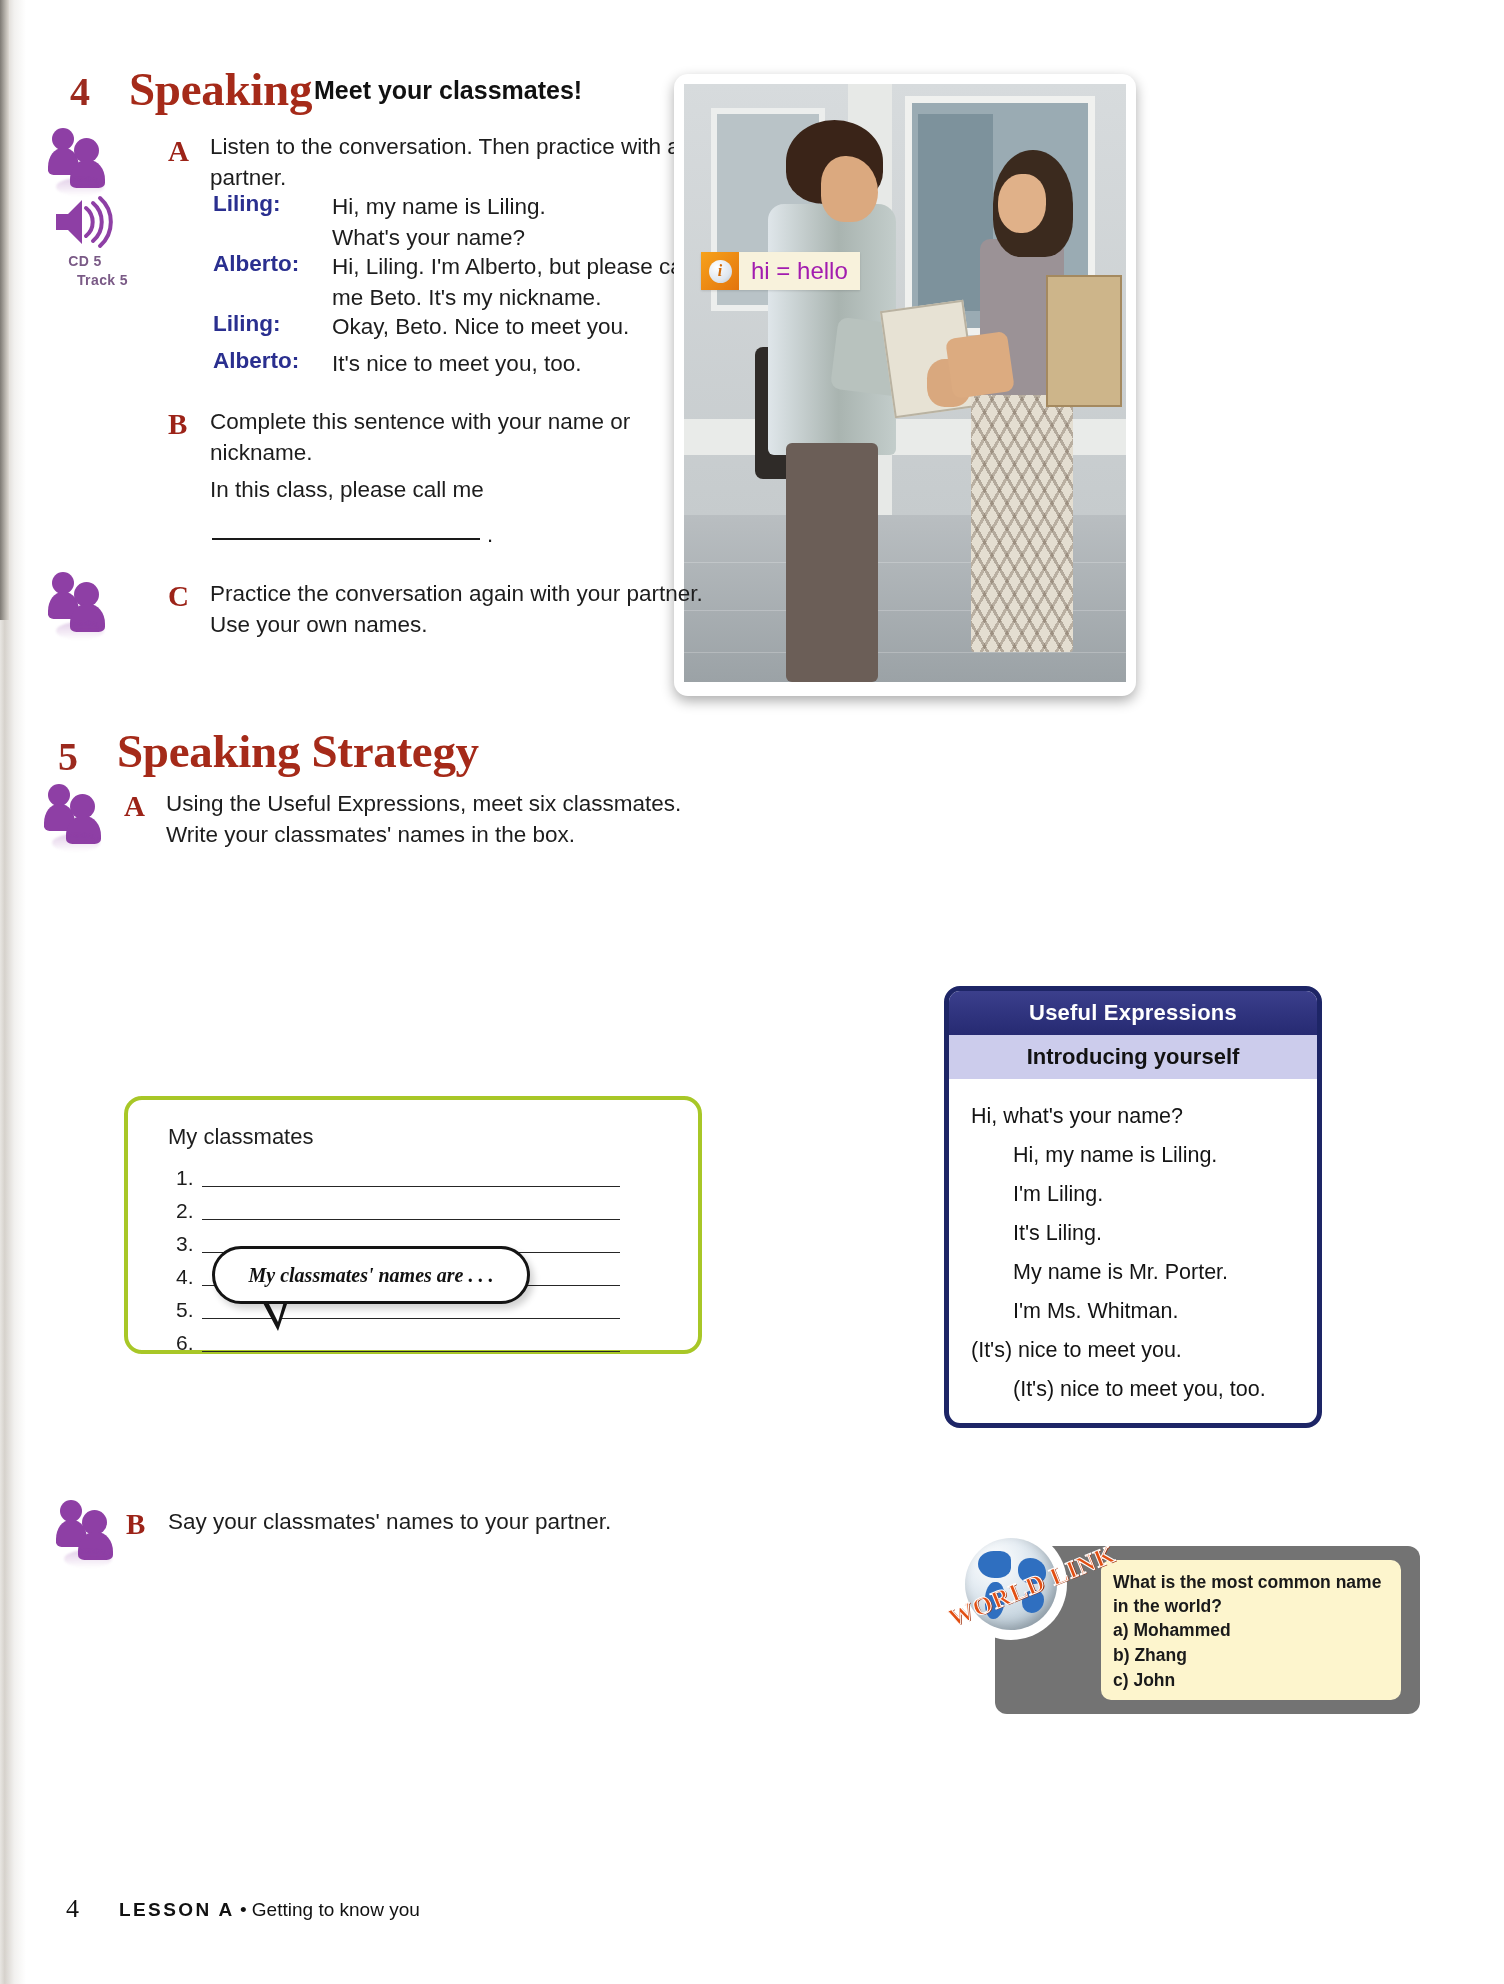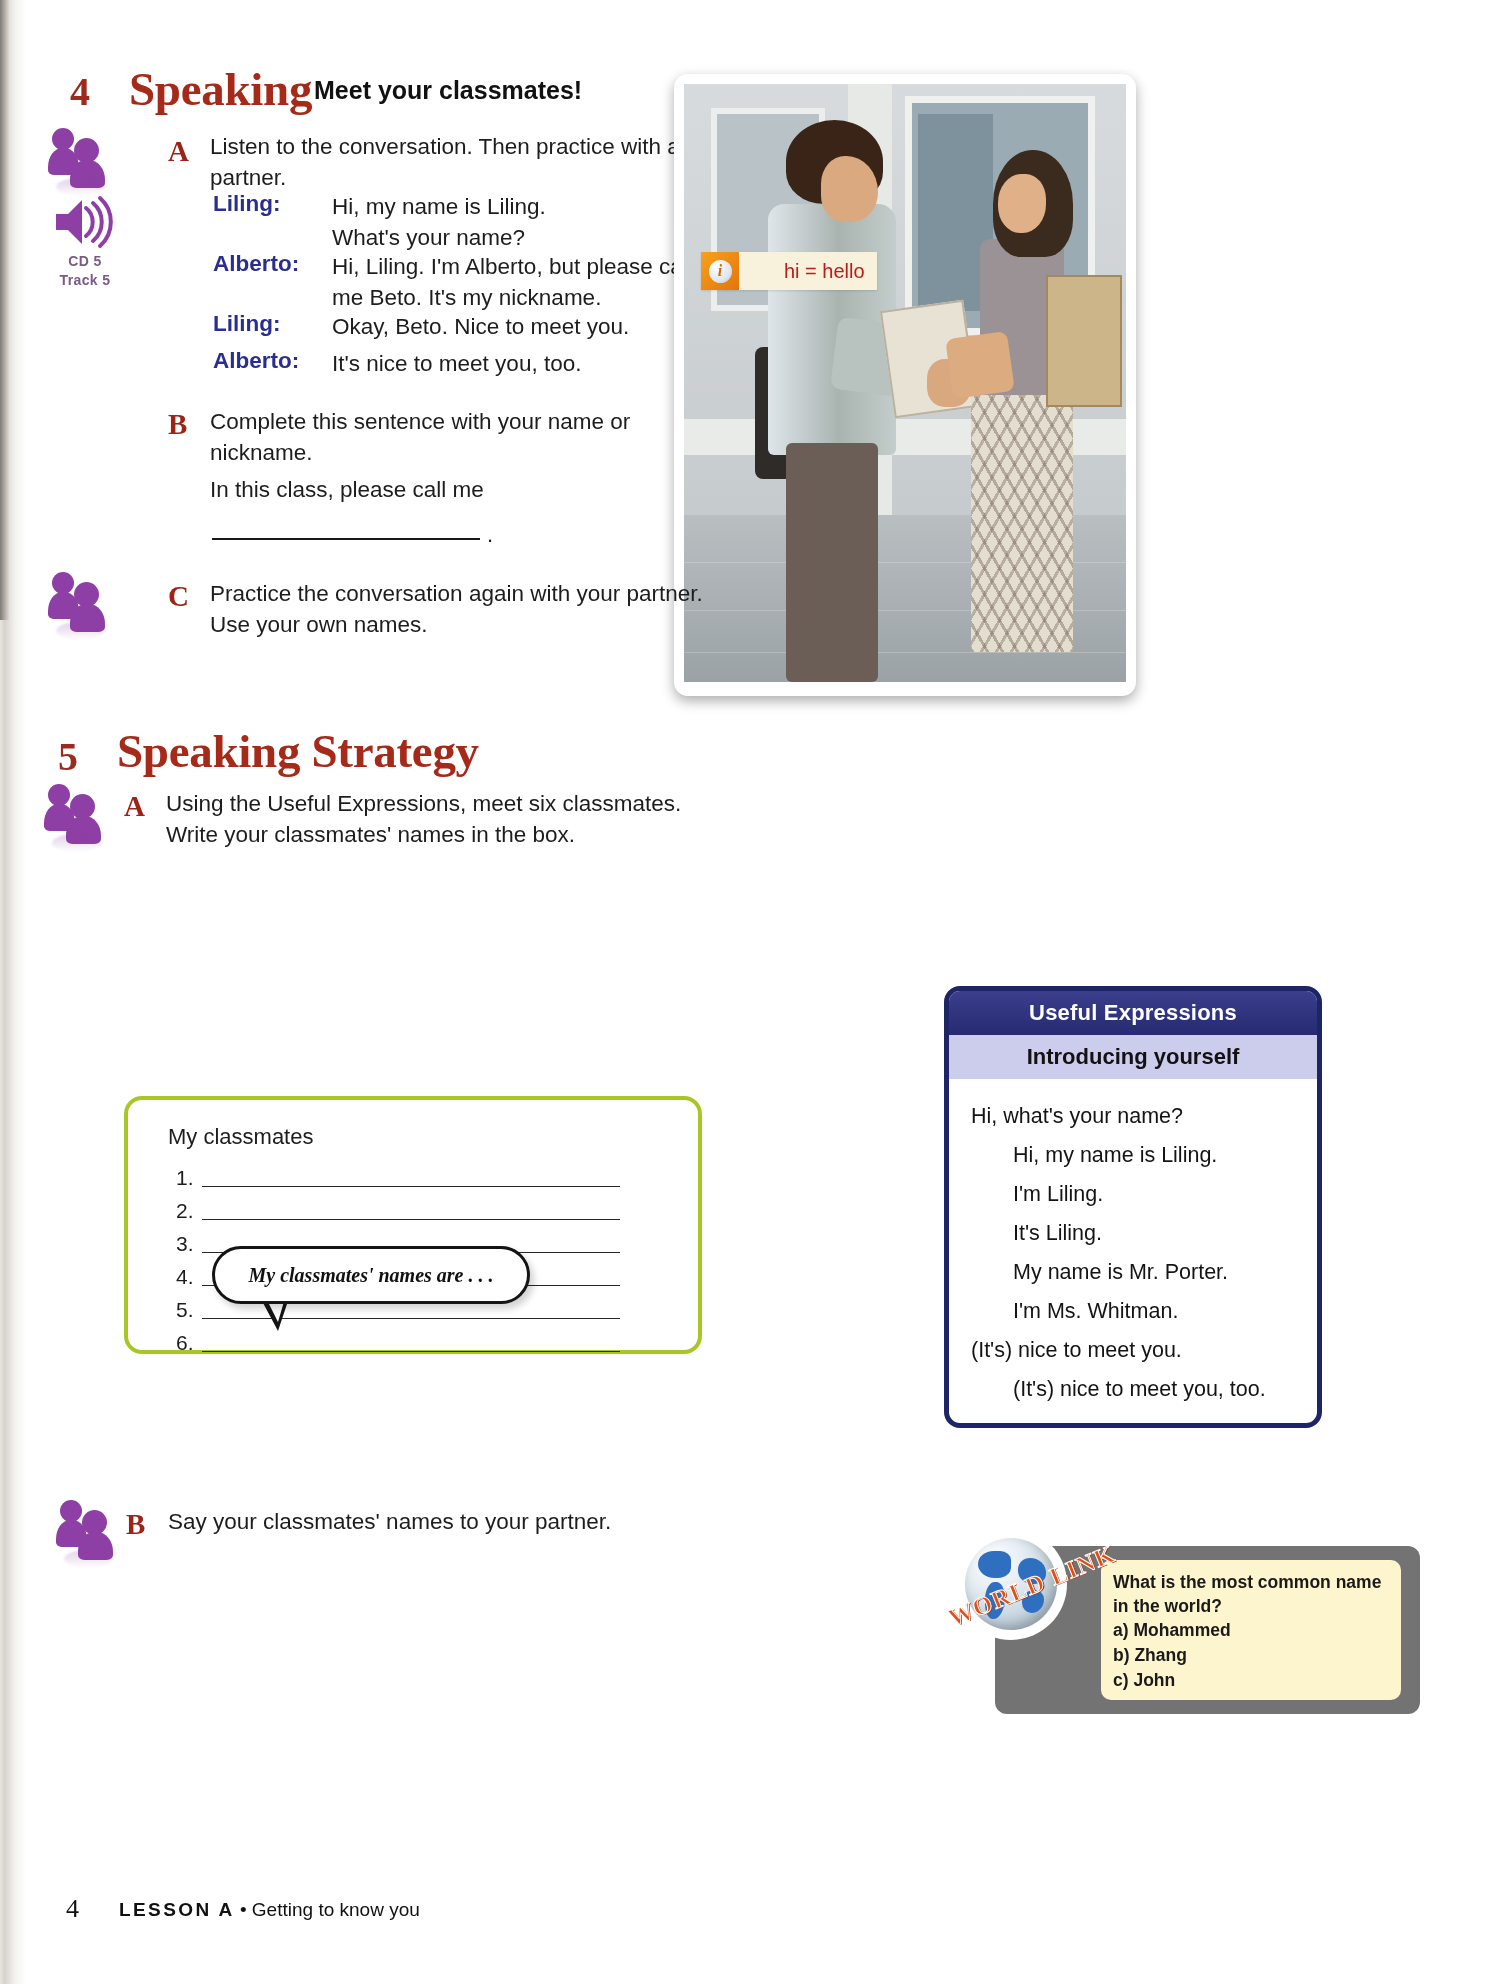--- a/index.html
+++ b/index.html
@@ -167,21 +167,21 @@
     margin-right:12px;
   }
   .callout .iicon .ball {
     width:23px; height:23px; border-radius:50%;
     background:radial-gradient(circle at 34% 30%,#ffffff,#dfe6ee 62%,#b7c3d0);
     display:flex; align-items:center; justify-content:center;
     font-family:"Liberation Serif", serif;
     font-style:italic; font-weight:bold;
     font-size:16px; color:#d06a08;
   }
-  .callout .ctext { font-size:20px; color:#b91c1c;margin-left:33px; }
+  .callout .ctext { font-size:24px; color:#a21caf; }
 
   
   .ruleline {
     position:absolute;
     border-bottom:2px solid #1a1a1a;
   }
   .period { position:absolute; font-size:22px; color:#1a1a1a; }
 
   
   .greenbox {
@@ -343,21 +343,21 @@
 
   <div class="audioicon" style="left:52px; top:194px;">
     <svg width="62" height="56" viewBox="0 0 62 56">
       <path d="M4 20 L16 20 L30 6 L30 50 L16 36 L4 36 Z" fill="#8e3fa5"></path>
       <path d="M34 14 A18 18 0 0 1 34 42" stroke="#8e3fa5" stroke-width="4" fill="none" stroke-linecap="round"></path>
       <path d="M41 9 A25 25 0 0 1 41 47" stroke="#8e3fa5" stroke-width="4" fill="none" stroke-linecap="round"></path>
       <path d="M48 4 A32 32 0 0 1 48 52" stroke="#8e3fa5" stroke-width="4" fill="none" stroke-linecap="round"></path>
     </svg>
   </div>
   <div class="cdlabel" style="left:42px; top:252px; width:86px;">CD 5</div>
-  <div class="cdlabel" style="left:42px; top:271px; width:86px;">Track 5</div>
+  <div class="cdlabel" style="left:42px; top:271px; width:86px;text-align:right;">Track 5</div>
 
   <div class="letter" style="left:168px; top:135px;">A</div>
   <div class="instr" style="left:210px; top:131px;">Listen to the conversation. Then practice with a</div>
   <div class="instr" style="left:210px; top:162px;">partner.</div>
 
   <div class="speaker" style="left:213px; top:191px;">Liling:</div>
   <div class="line" style="left:332px; top:191px;">Hi, my name is Liling.</div>
   <div class="line" style="left:332px; top:222px;">What's your name?</div>
 
   <div class="speaker" style="left:213px; top:251px;">Alberto:</div>

